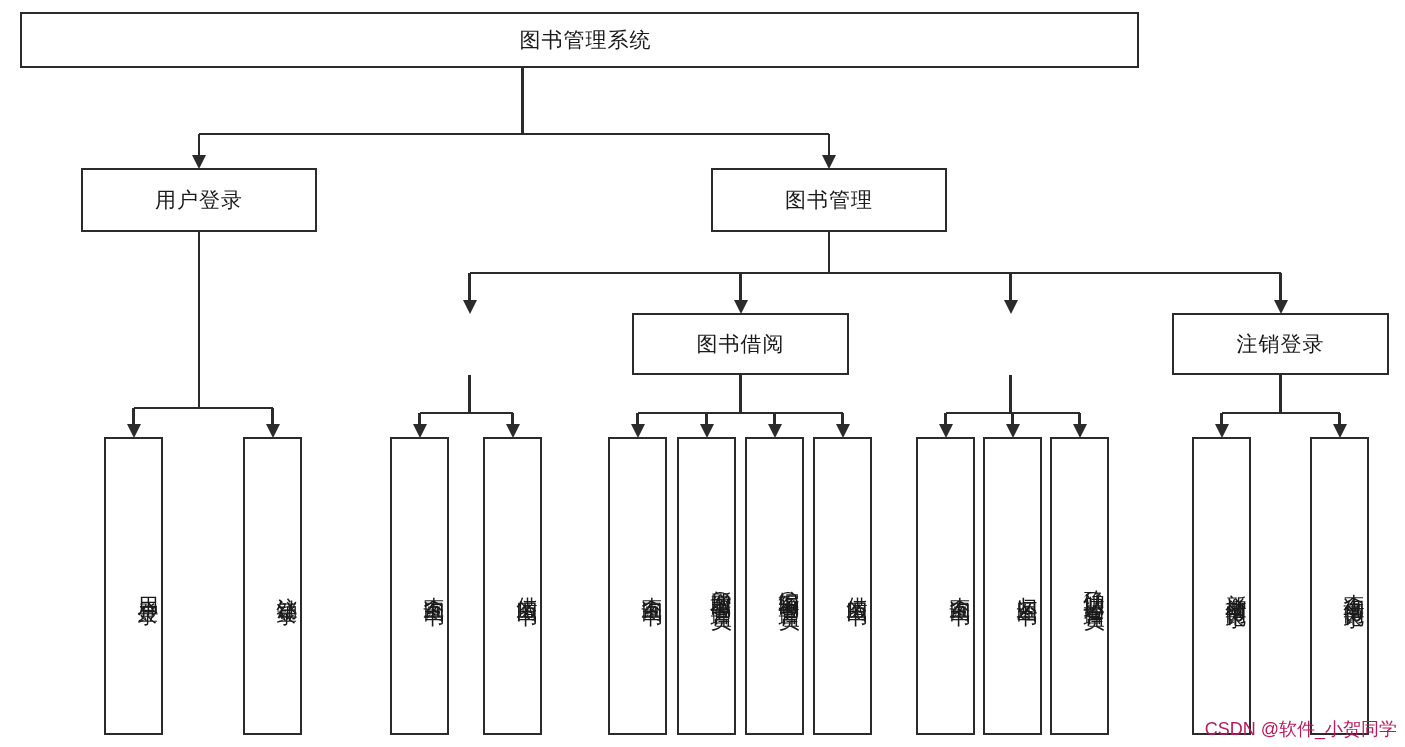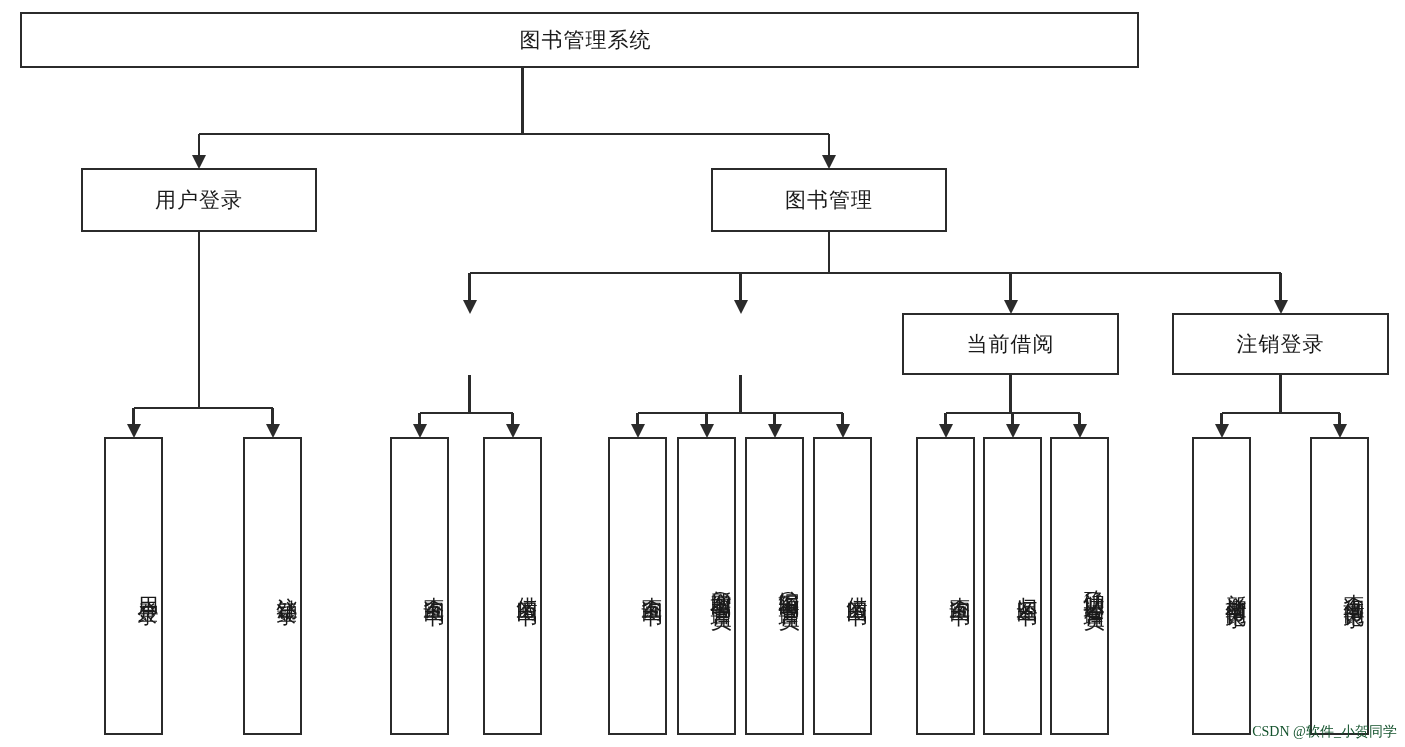--- a/index.html
+++ b/index.html
@@ -56,44 +56,44 @@
     width: 0;
     height: 0;
     border-left: 7px solid transparent;
     border-right: 7px solid transparent;
     border-top: 14px solid #2b2b2b;
   }
   .watermark {
     position: absolute;
     right: 8px;
     bottom: 6px;
-    font-size: 14px;
-    color: #14532d;
+    font-size: 18px;
+    color: #be185d;
     white-space: nowrap;
-    font-family: Liberation Serif, serif;
+    font-family: Liberation Sans, sans-serif;
   }
 </style>
 </head>
 <body>
 
 <div id="canvas">
 
   <div class="node h" style="left: 20px; top: 12px; width: 1119px; height: 56px; padding-left: 12px;">
     <span>图书管理系统</span>
   </div>
 
   <div class="node h" style="left: 81px; top: 168px; width: 236px; height: 64px;">
     <span>用户登录</span>
   </div>
   <div class="node h" style="left: 711px; top: 168px; width: 236px; height: 64px;">
     <span>图书管理</span>
   </div>
 
-  <div class="node h" style="left: 902px; top: 313px; width: 217px; height: 62px;">
-    <span>当前借阅</span>
+  <div class="node h" style="left: 632px; top: 313px; width: 217px; height: 62px;">
+    <span>图书借阅</span>
   </div>
   <div class="node h" style="left: 1172px; top: 313px; width: 217px; height: 62px;">
     <span>注销登录</span>
   </div>
 
   <div class="node v" style="left: 104px; top: 437px; width: 59px; height: 298px;">
     <span class="vlabel">用户登录</span>
   </div>
   <div class="node v" style="left: 243px; top: 437px; width: 59px; height: 298px;">
     <span class="vlabel">注销登录</span>

